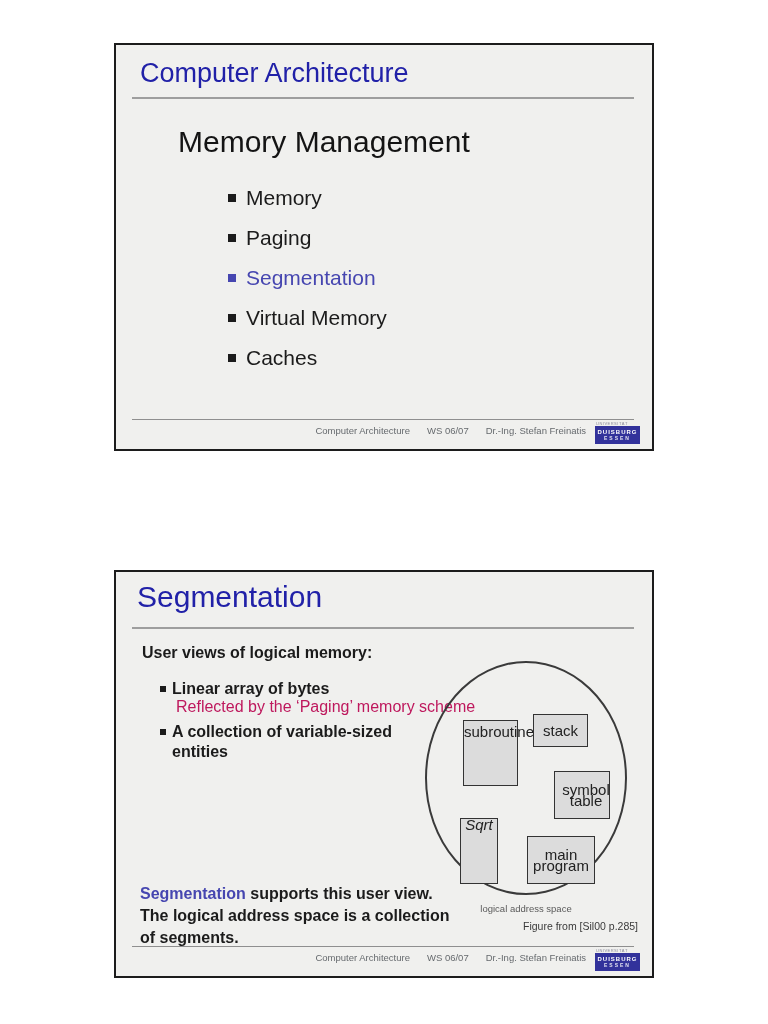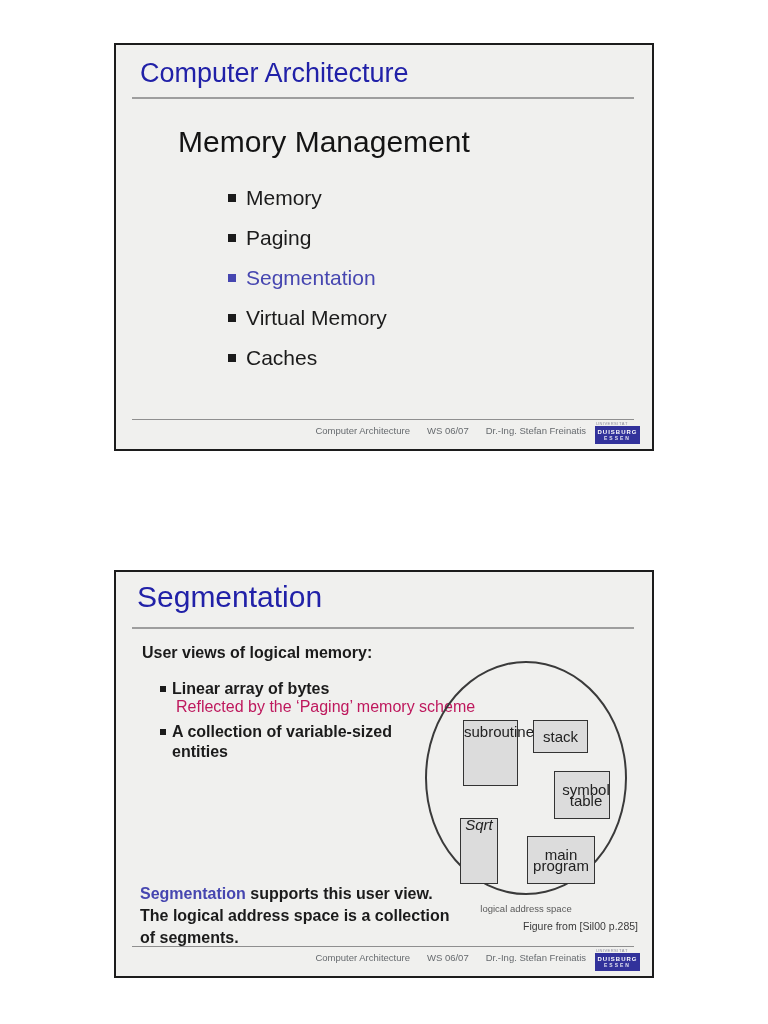--- a/index.html
+++ b/index.html
@@ -127,21 +127,21 @@
     position: absolute;
     background: #dcdcdc;
     border: 1.5px solid #333333;
     box-sizing: border-box;
     font-size: 15px; color: #222;
     text-align: center;
     line-height: 11px;
     margin-top: 24px;
   }
   #box-subroutine { left: 347px; top: 124px; width: 55px; height: 66px; padding-top: 5px; }
-  #box-stack      { left: 417px; top: 124px; width: 55px; height: 33px; display:flex; align-items:center; justify-content:center; }
+  #box-stack      { left: 417px; top: 118px; width: 55px; height: 33px; display:flex; align-items:center; justify-content:center; }
   #box-symbol     { left: 438px; top: 175px; width: 56px; height: 48px; display:flex; align-items:center; justify-content:center;padding-left:8px; }
   #box-sqrt       { left: 344px; top: 222px; width: 38px; height: 66px; font-style: italic; }
   #box-main       { left: 411px; top: 240px; width: 68px; height: 48px; display:flex; align-items:center; justify-content:center; }
   .diagram-caption {
     position: absolute; left: 309px; top: 331px; width: 202px;
     text-align: center;
     font-size: 9.5px; color: #5a5a5a;
   }
   .figure-credit {
     position: absolute; right: 14px; top: 348px;

